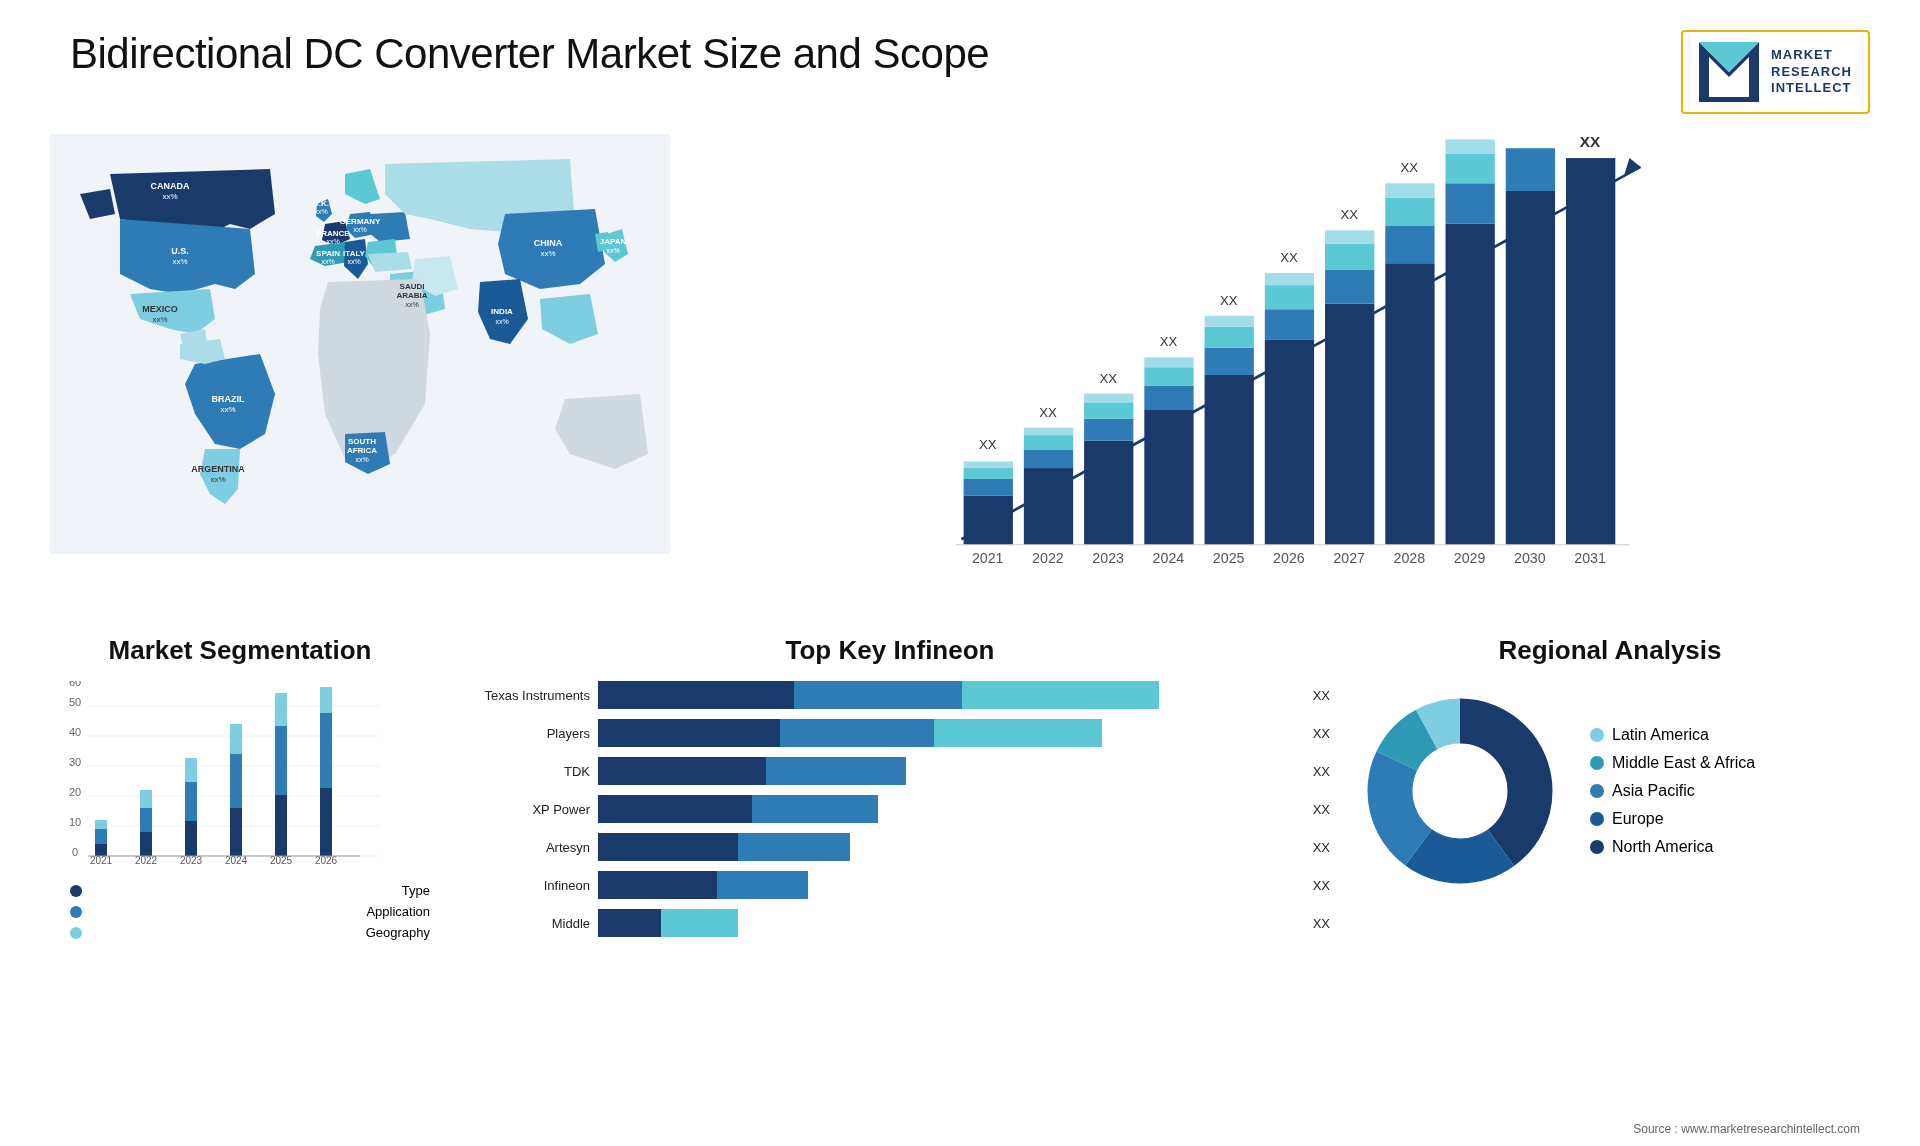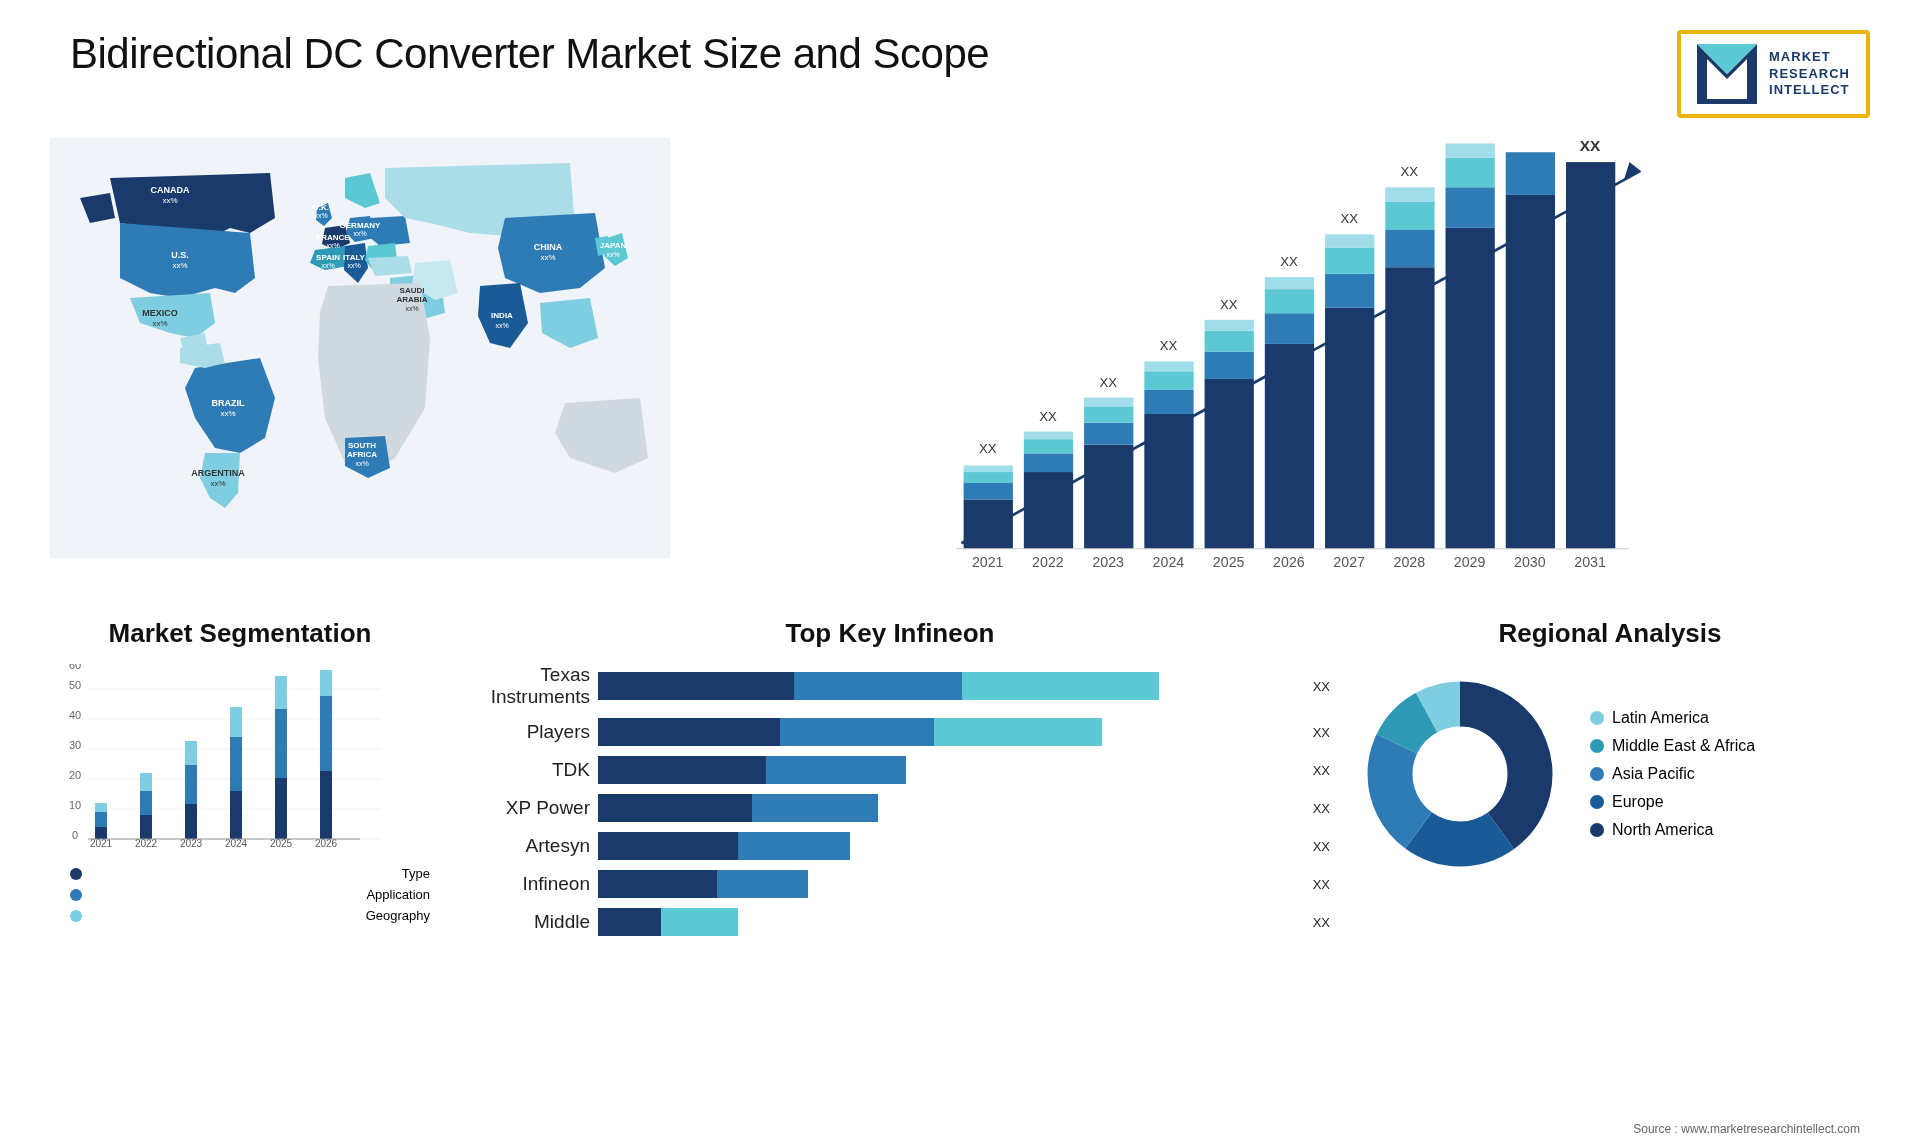--- a/index.html
+++ b/index.html
@@ -32,21 +32,21 @@
       font-weight: 400;
       color: #111;
       letter-spacing: -0.5px;
     }
 
     
     .logo-container {
       display: flex;
       align-items: center;
       gap: 12px;
-      border: 4px solid #eab308;
+      border: 2px solid #eab308;
       padding: 10px 16px;
       border-radius: 4px;
     }
     .logo-m {
       width: 60px;
       height: 60px;
     }
     .logo-text {
       font-size: 13px;
       font-weight: 700;
@@ -89,20 +89,21 @@
       gap: 20px;
     }
 
     
     .section-title {
       font-size: 26px;
       font-weight: 700;
       color: #111;
       margin-bottom: 15px;
       text-align: center;
+      margin-top: 21px;
     }
 
     
     .world-map-svg {
       width: 100%;
       height: 420px;
     }
     .bar-chart-svg {
       width: 100%;
       height: 100%;
@@ -140,21 +141,21 @@
       margin-top: 5px;
     }
     .player-row {
       display: flex;
       align-items: center;
       margin-bottom: 10px;
       gap: 8px;
     }
     .player-name {
       width: 140px;
-      font-size: 19px;
+      font-size: 13px;
       color: #222;
       text-align: right;
       flex-shrink: 0;
     }
     .player-bar-container {
       flex: 1;
       height: 28px;
       display: flex;
       position: relative;
     }

